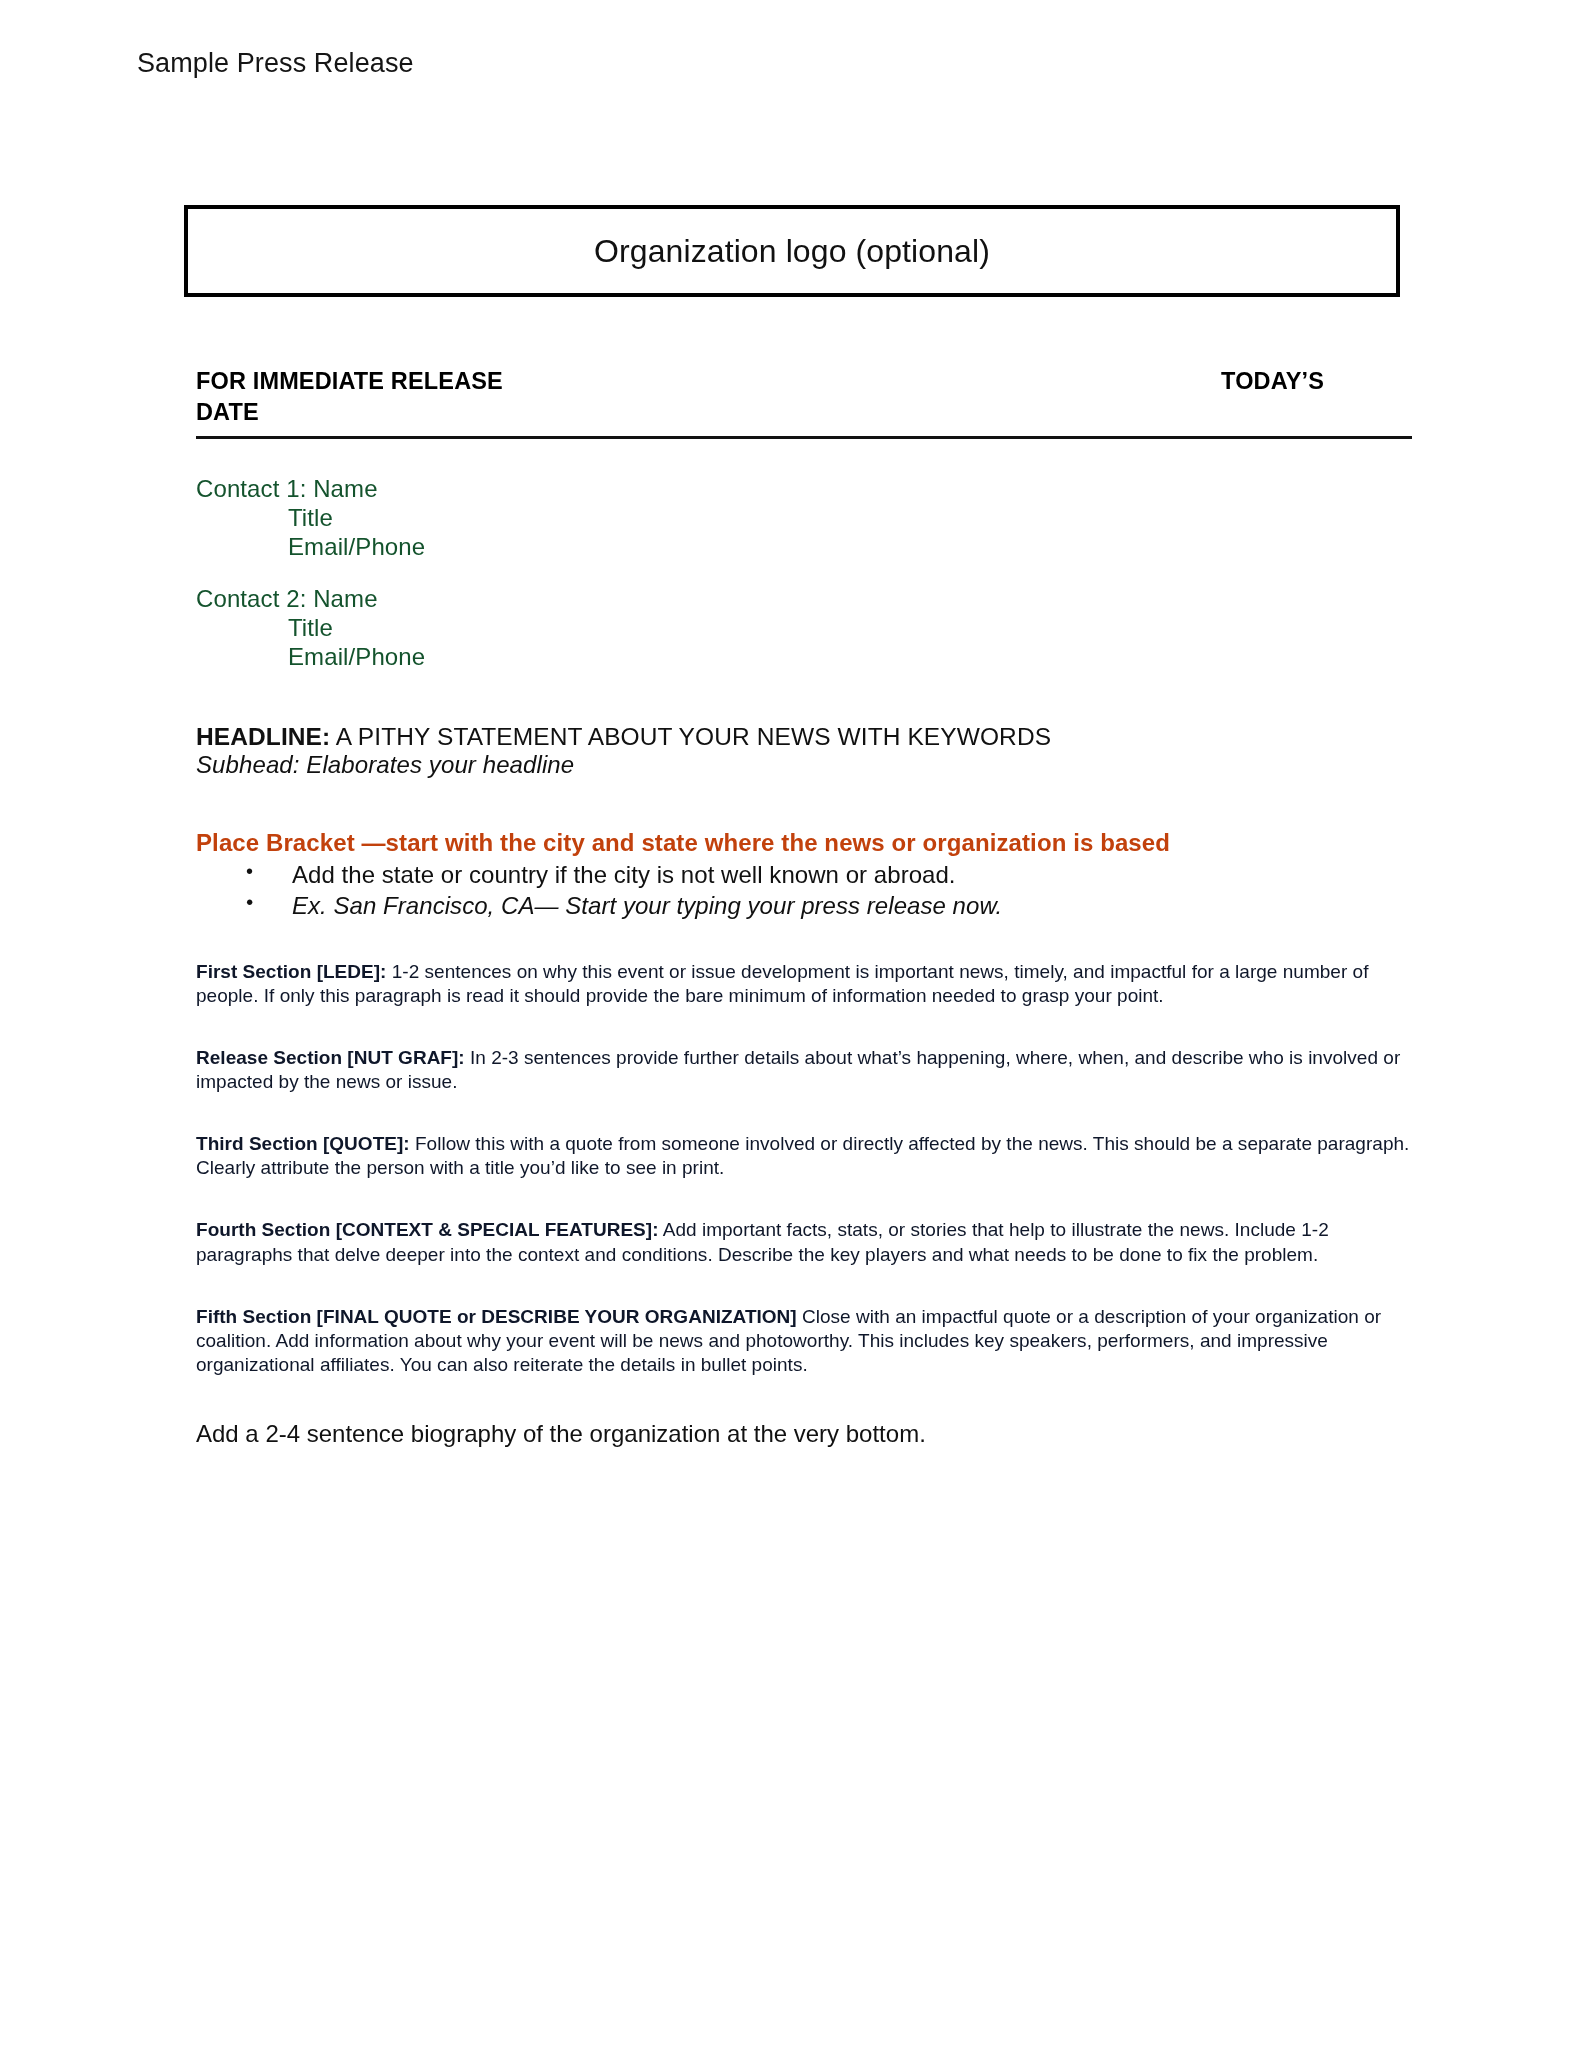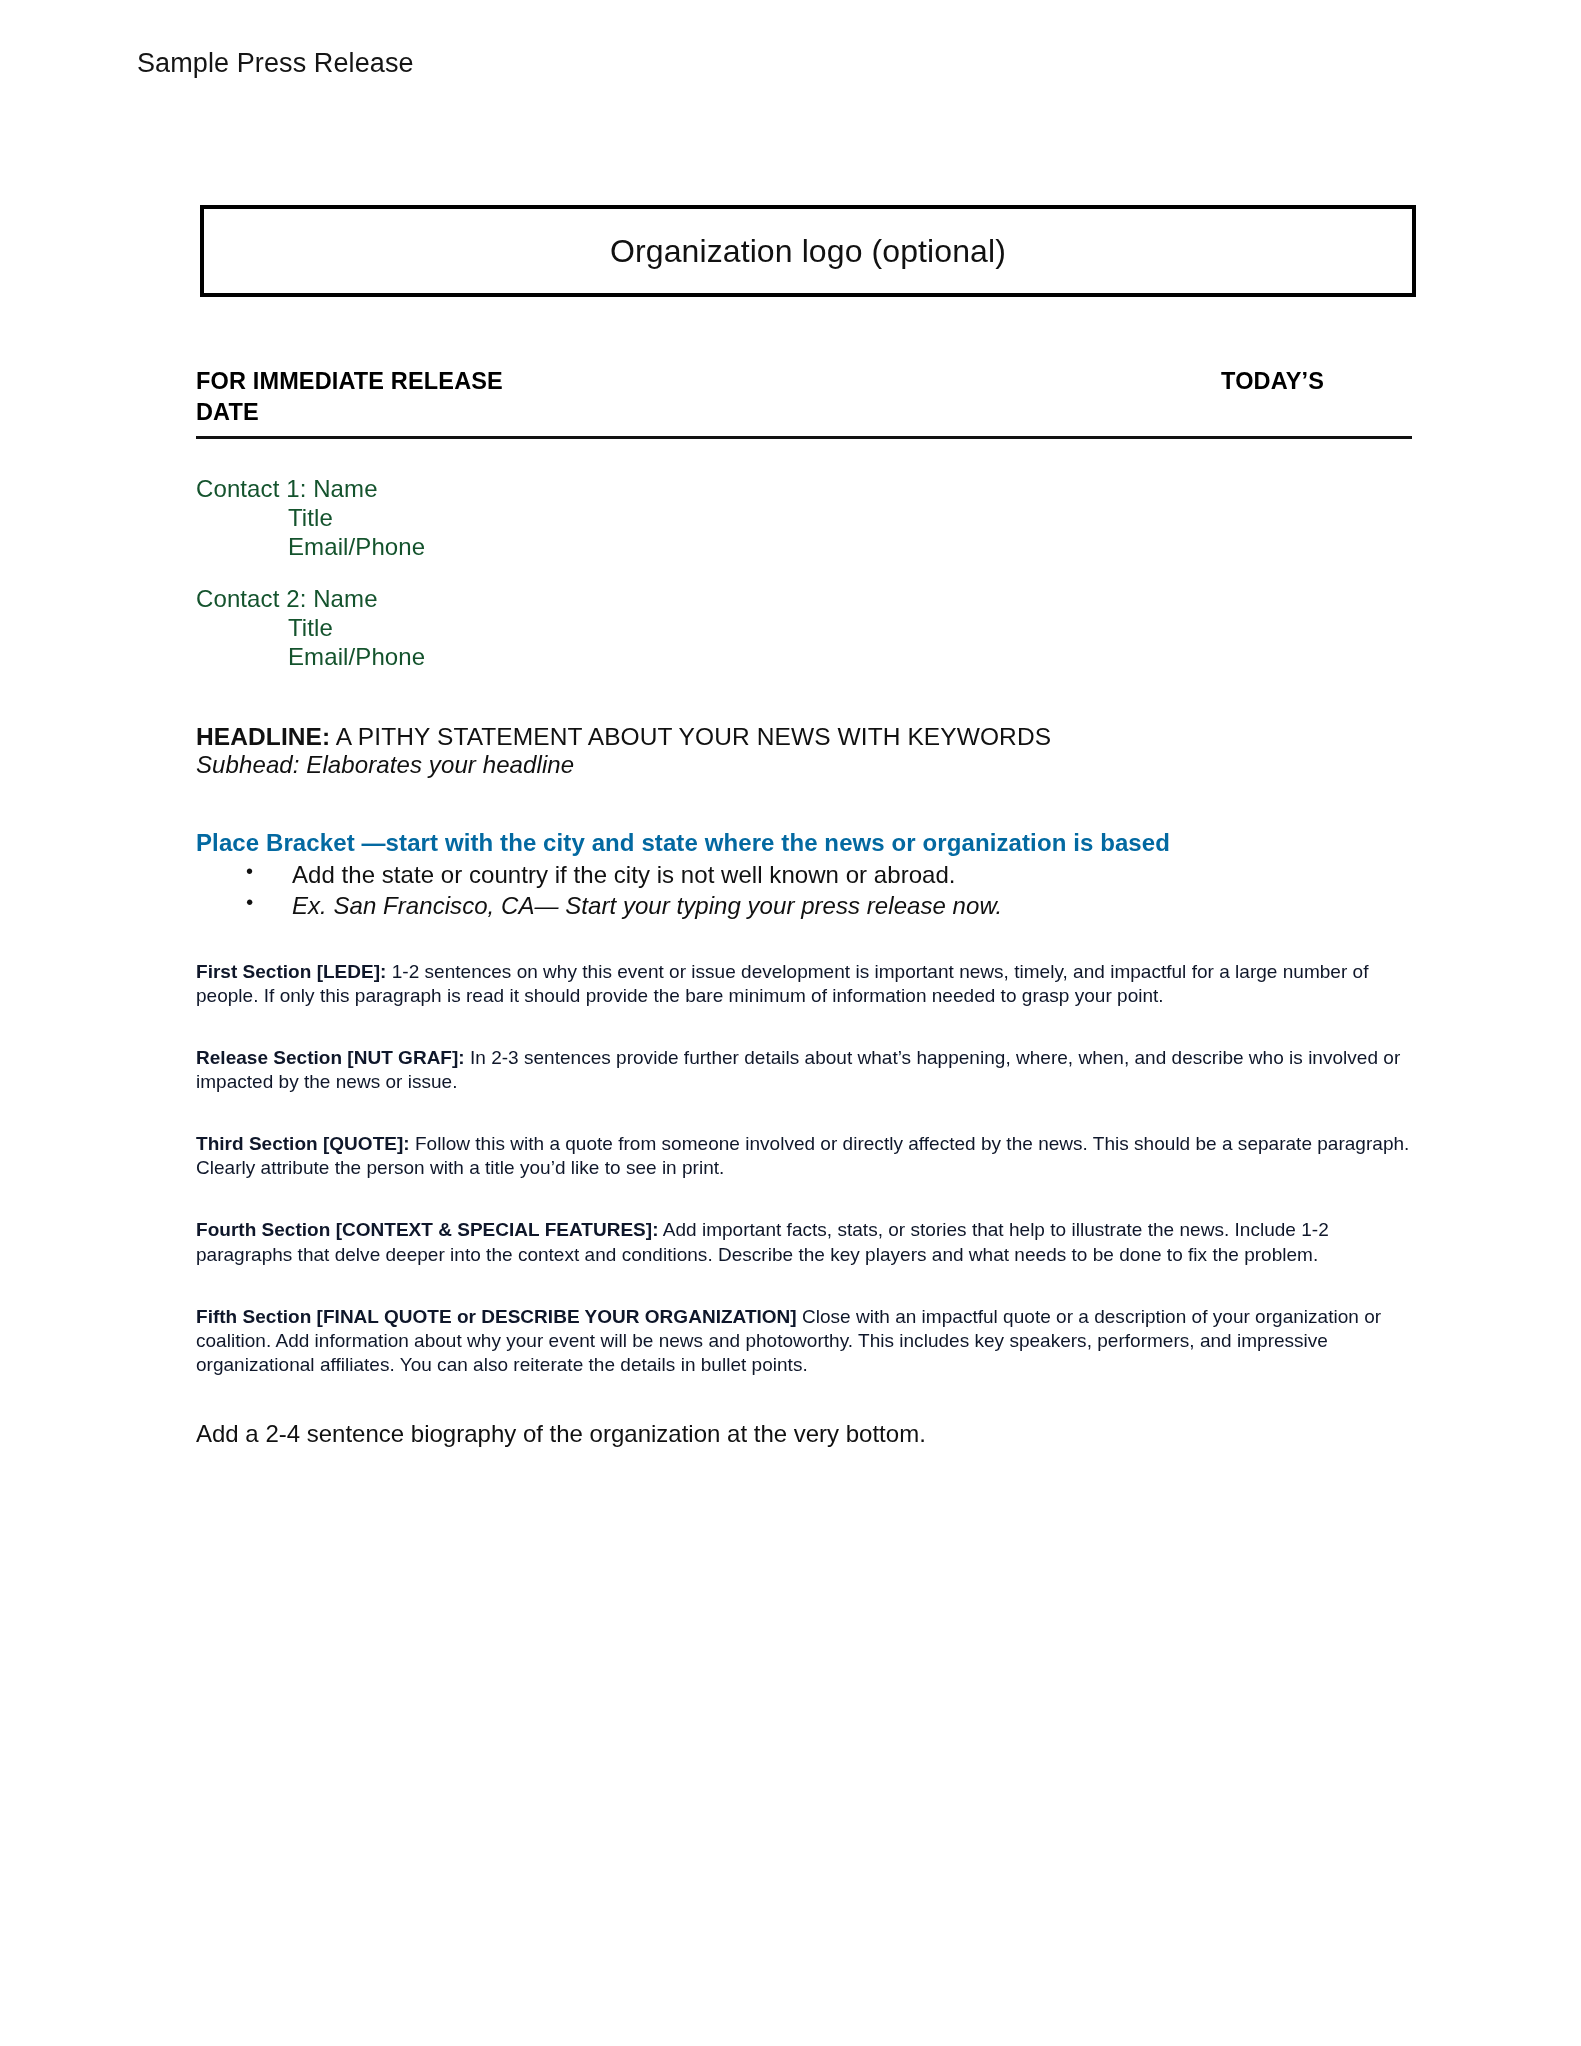--- a/index.html
+++ b/index.html
@@ -33,21 +33,20 @@
     position: absolute;
     left: 184px;
     top: 205px;
     width: 1216px;
     height: 92px;
     border: 4px solid #000000;
     box-sizing: border-box;
     display: flex;
     align-items: center;
     justify-content: center;
-    margin-left: 16px;
   }
   .logo-box-text {
     font-size: 32px;
     font-weight: 400;
     color: #111111;
     letter-spacing: 0.1px;
   }
   .content {
     position: absolute;
     left: 196px;
@@ -96,21 +95,21 @@
     font-style: italic;
     font-size: 24px;
   }
 
   .place-block { margin-top: 48px; }
   .place-lead {
     font-size: 24px;
     font-weight: bold;
     line-height: 1.22;
     letter-spacing: 0.1px;
-    color: #0369a1;
+    color: #c2410c;
   }
   ul.bullets {
     margin: 2px 0 0 0;
     padding: 0 0 0 50px;
     list-style: none;
   }
   ul.bullets li {
     position: relative;
     font-size: 24px;
     line-height: 1.30;

